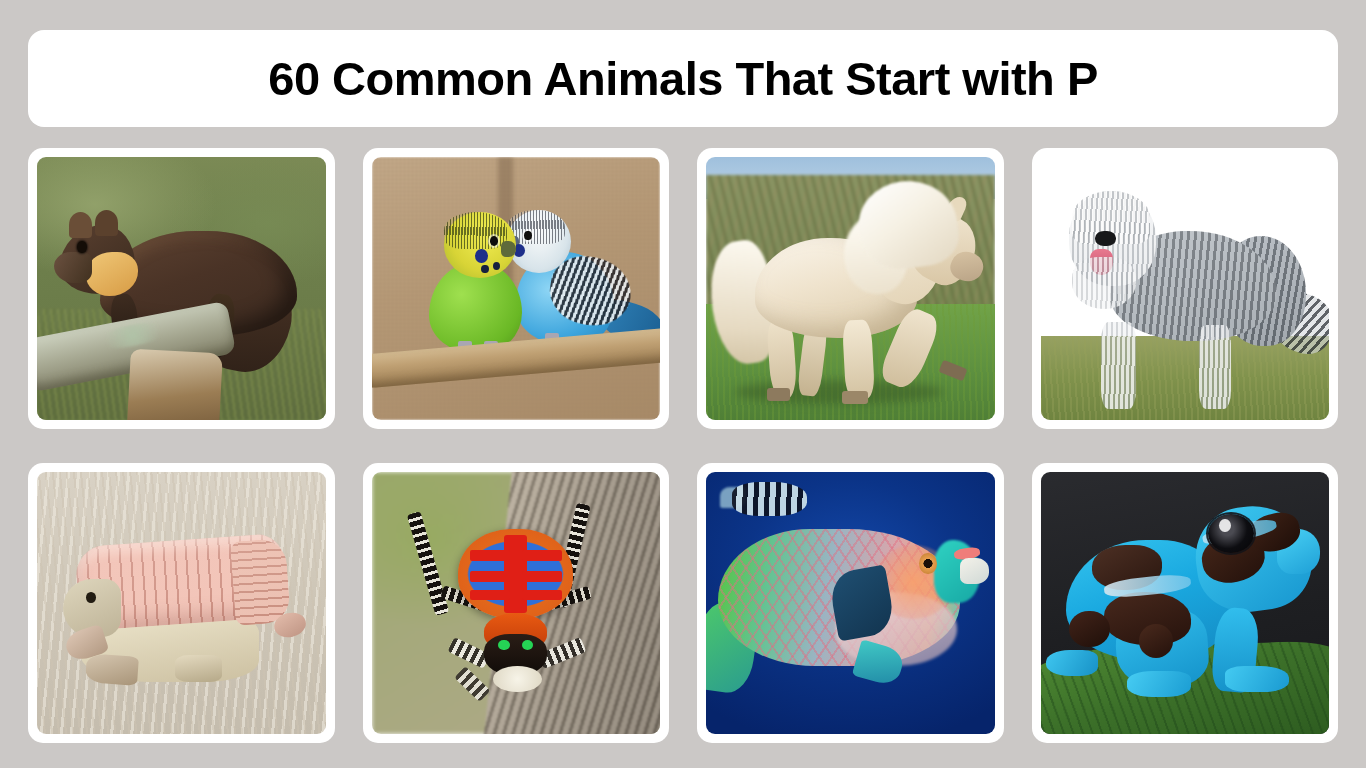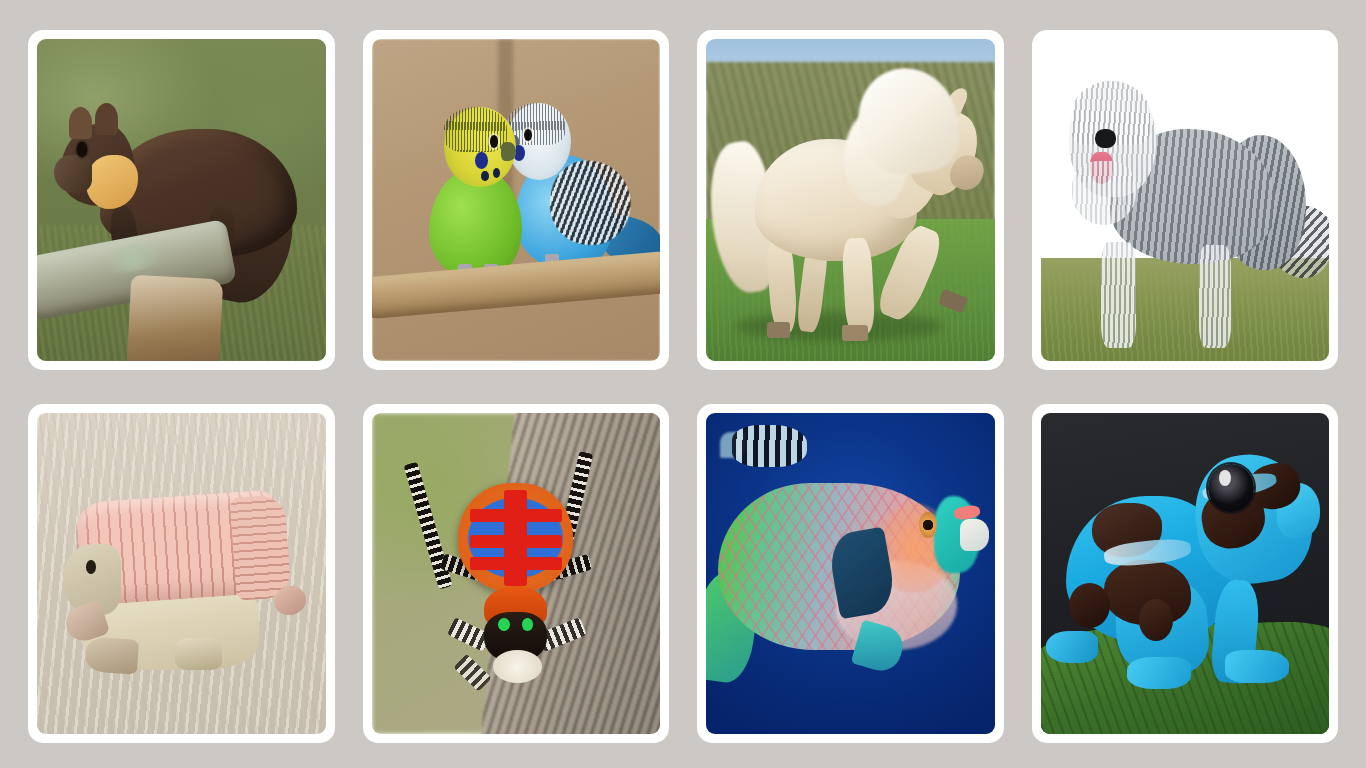--- a/index.html
+++ b/index.html
@@ -667,20 +667,23 @@
   .frog-hind-blotch { left: 34%; top: 58%; width: 12%; height: 13%; border-radius: 50%; background: linear-gradient(150deg, #4a2a1d, #24110b); }
   .frog-foot1 { left: 30%; top: 76%; width: 22%; height: 10%; border-radius: 40% 30% 40% 40%; background: linear-gradient(120deg, #47cdf3, #1a9cd2); }
   .frog-foot2 { left: 64%; top: 74%; width: 22%; height: 10%; border-radius: 30% 45% 40% 35%; background: linear-gradient(120deg, #44cbf2, #1999d0); }
   .frog-foot3 { left: 2%; top: 68%; width: 18%; height: 10%; border-radius: 45% 30% 35% 45%; background: linear-gradient(120deg, #3fc7f0, #1791c6); }
 </style>
 </head>
 <body>
 
 <div class="page">
 
+  <div class="title-card">
+    <h1 class="title-text">60 Common Animals That Start with P</h1>
+  </div>
 
   <div class="grid">
 
     <div class="photo-card">
       <div class="photo">
         <div class="layer marten-bg"></div>
         <div class="shape marten-grass"></div>
         <div class="shape marten-tail"></div>
         <div class="shape marten-body"></div>
         <div class="shape marten-leg2"></div>

